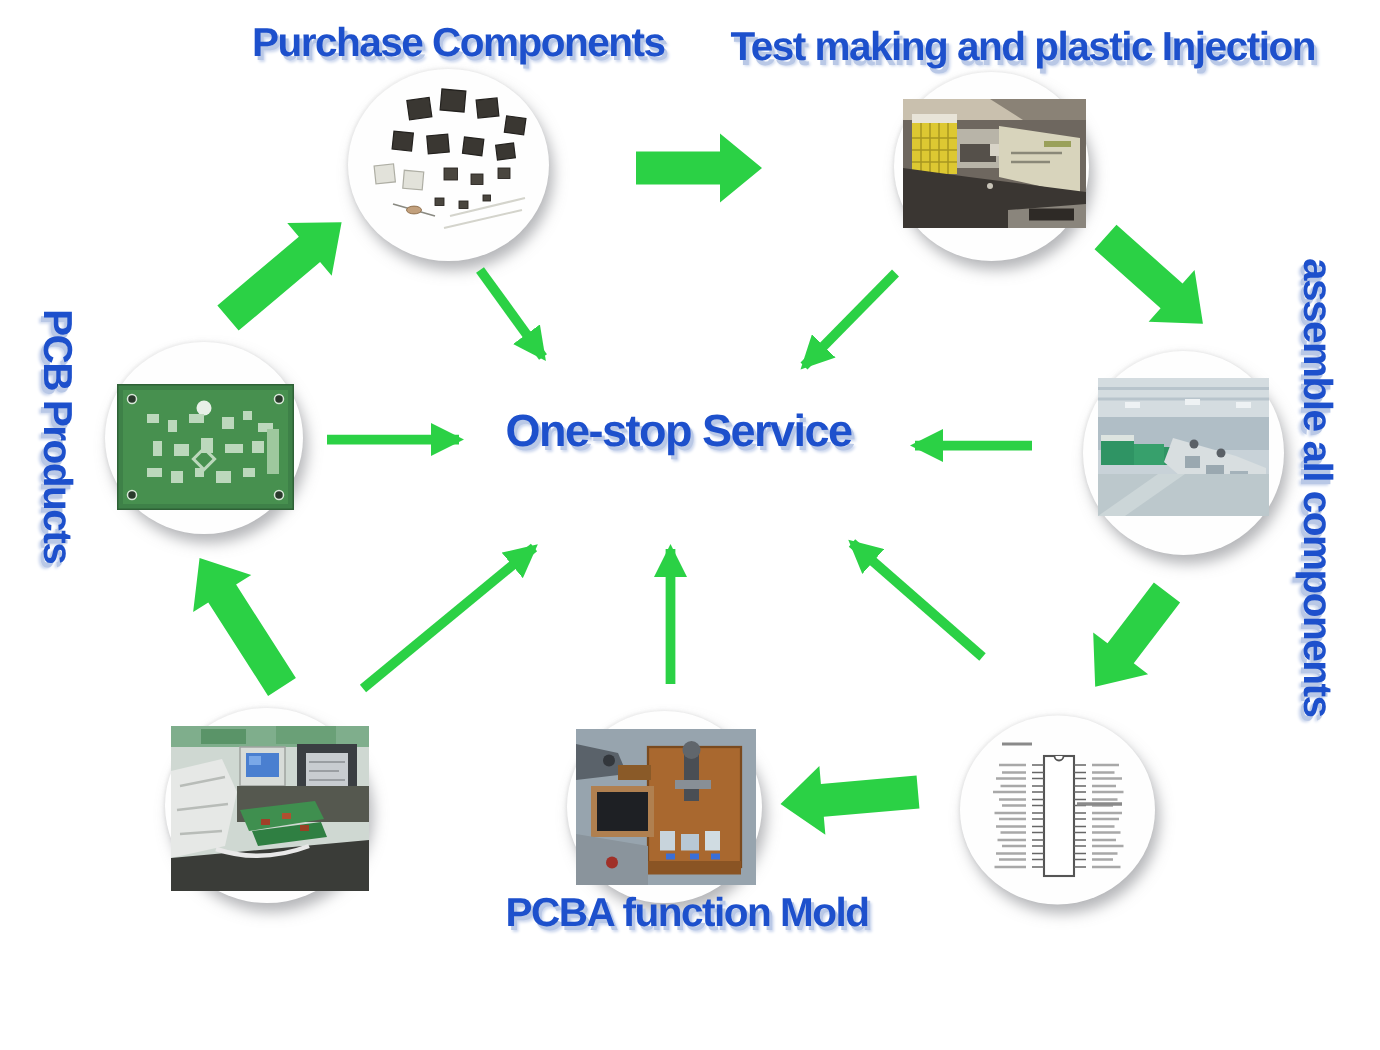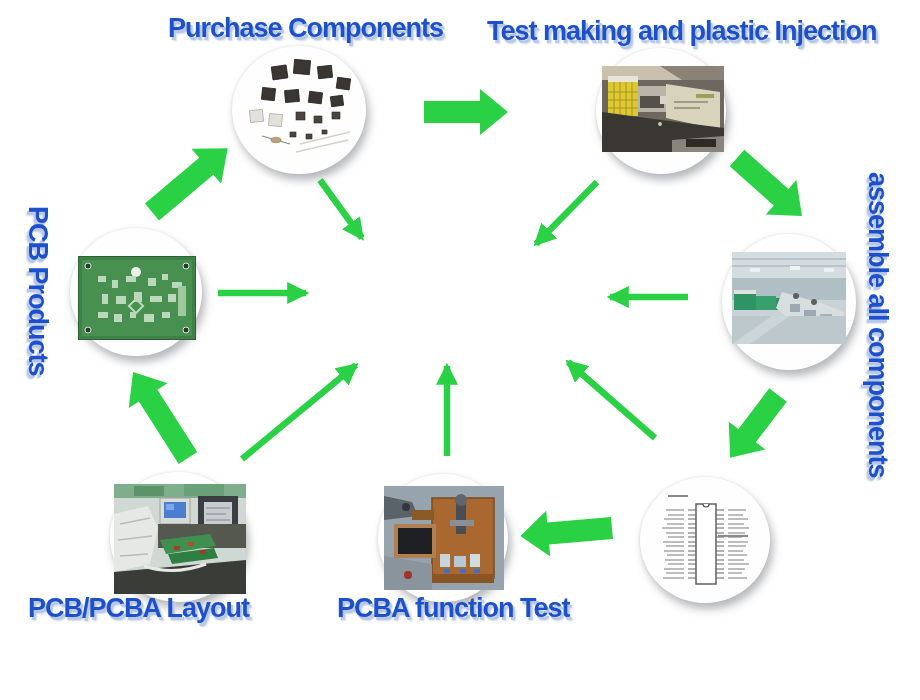--- a/index.html
+++ b/index.html
@@ -216,17 +216,17 @@
       <line x1="688" y1="297" x2="610" y2="297" marker-end="url(#ah)"></line>
       <line x1="242" y1="459" x2="356" y2="365" marker-end="url(#ah)"></line>
       <line x1="447" y1="456" x2="447" y2="366" marker-end="url(#ah)"></line>
       <line x1="655" y1="438" x2="568" y2="362" marker-end="url(#ah)"></line>
     </g>
   </svg>
 
   <div class="label" style="left:168px; top:13px;">Purchase Components</div>
   <div class="label" style="left:487px; top:16px;">Test making and plastic Injection</div>
   <div class="label vertical" style="left:862px; top:172px;">assemble all components</div>
-  <div class="label" style="left:337px; top:593px;">PCBA function Test</div>
-  <div class="label" style="left:28px;  top:593px;">PCB/PCBA Layout</div>
+  <div class="label" style="left:337px; top:593px;">PCBA function Mold</div>
   <div class="label vertical" style="left:22px; top:206px;">PCB Products</div>
+  <div class="label center" style="left:337px; top:271px;">One-stop Service</div>
 
 </div>
 
 </body></html>

